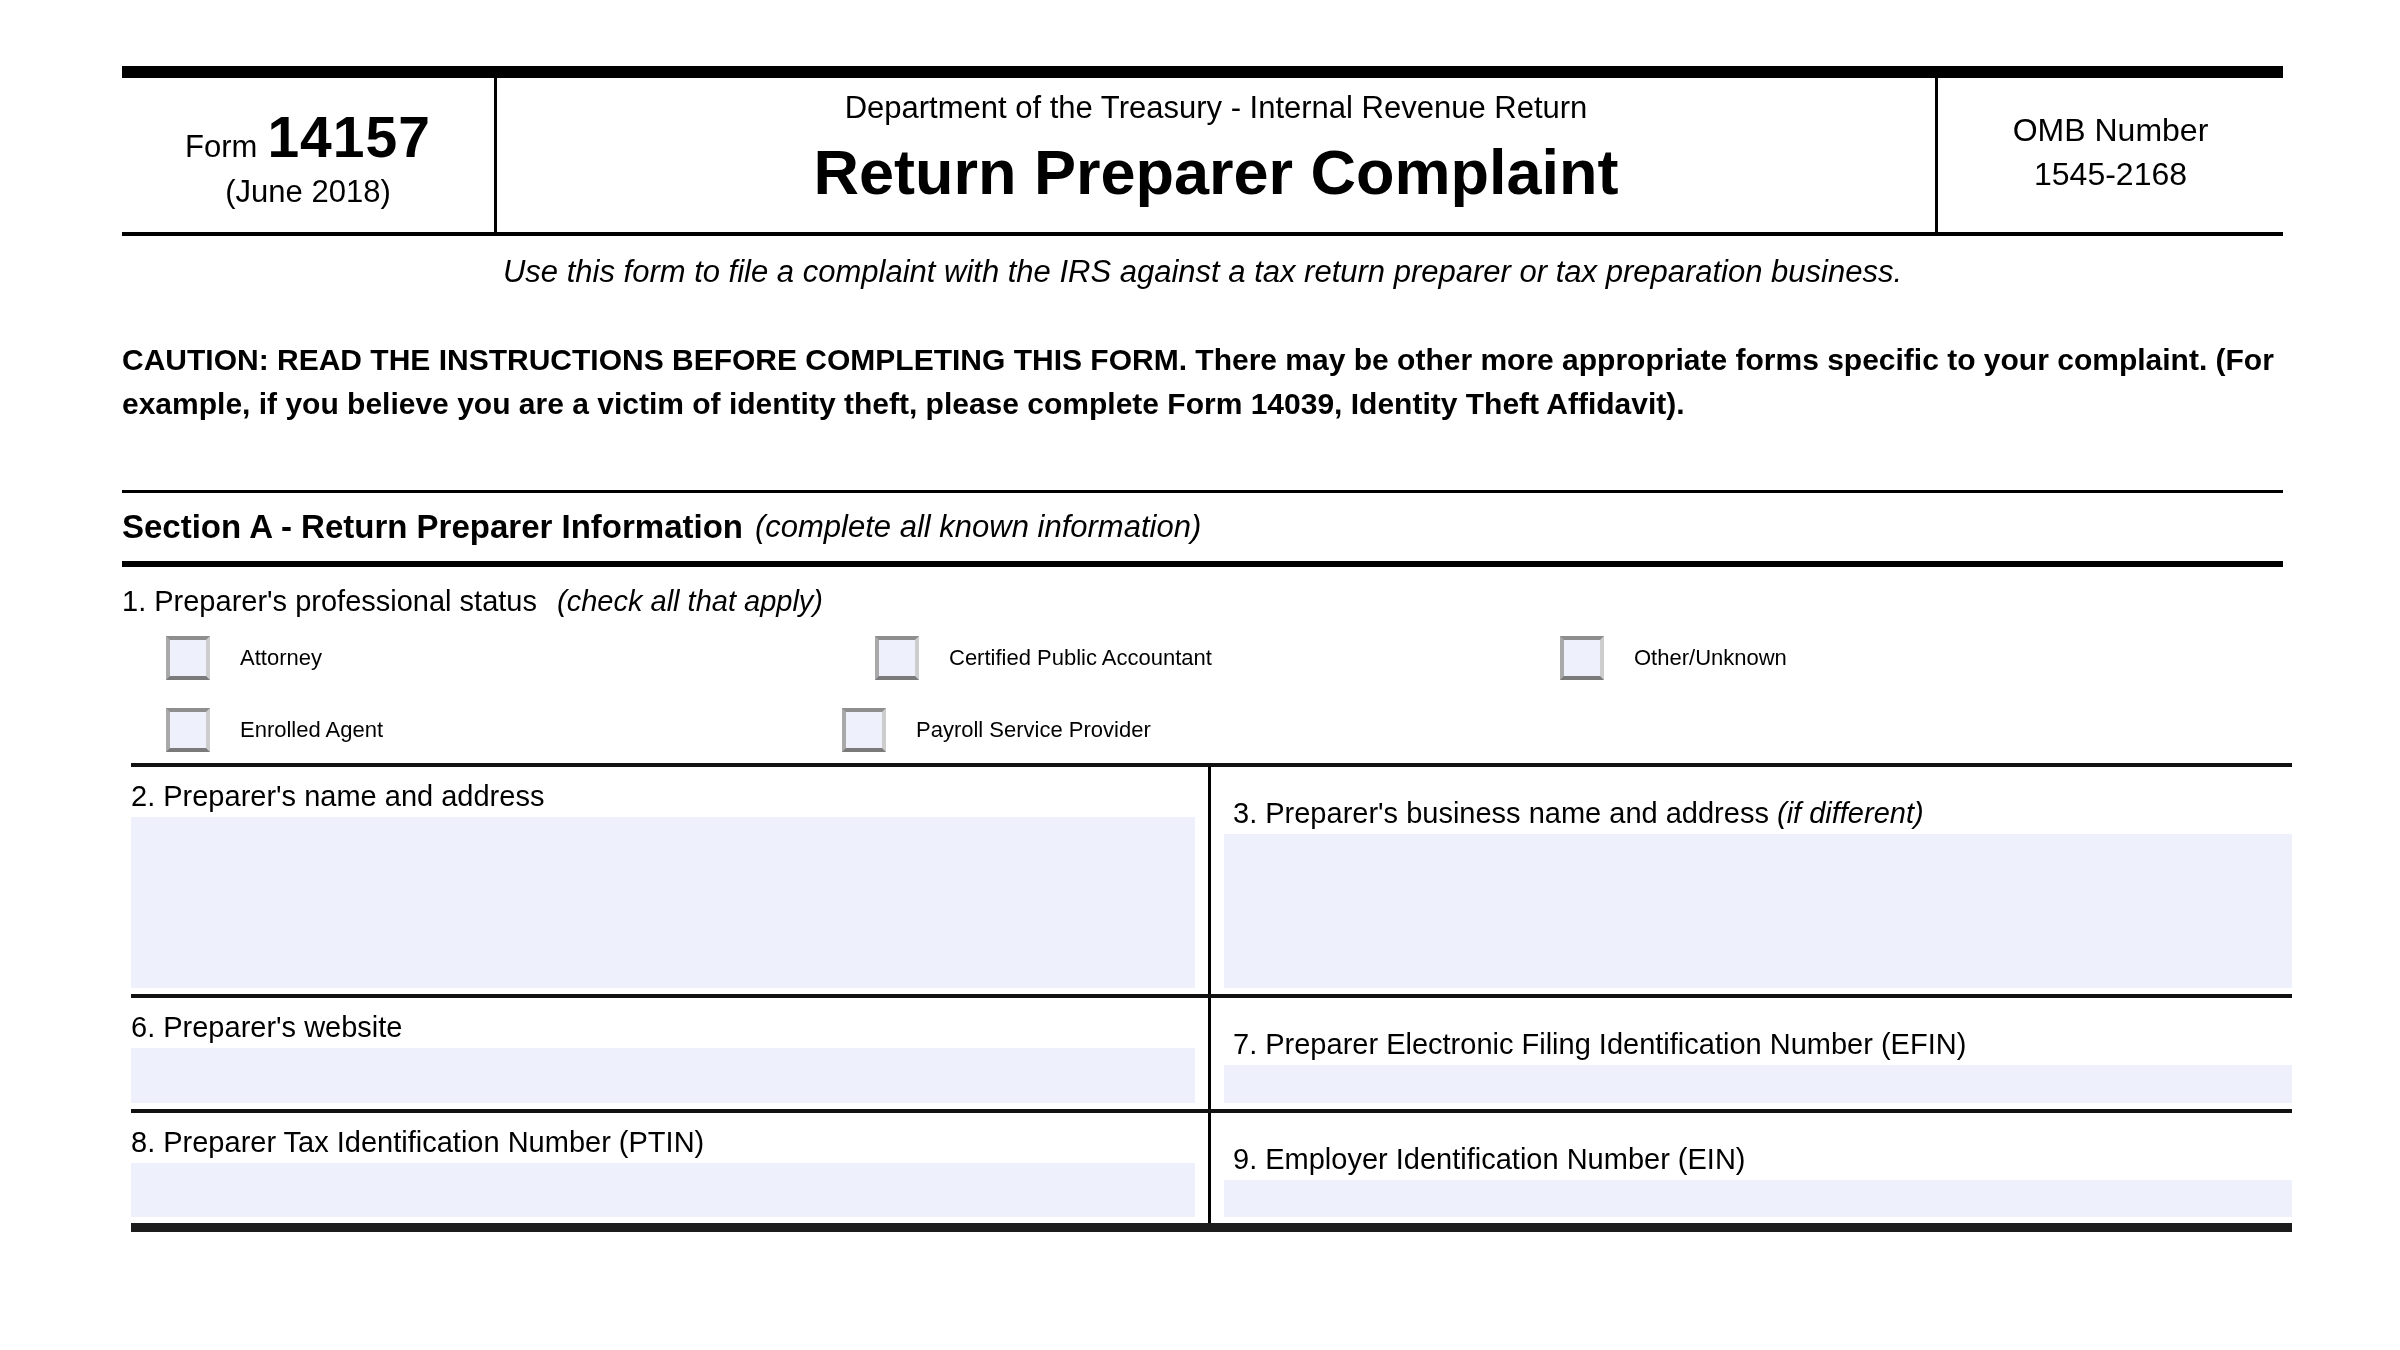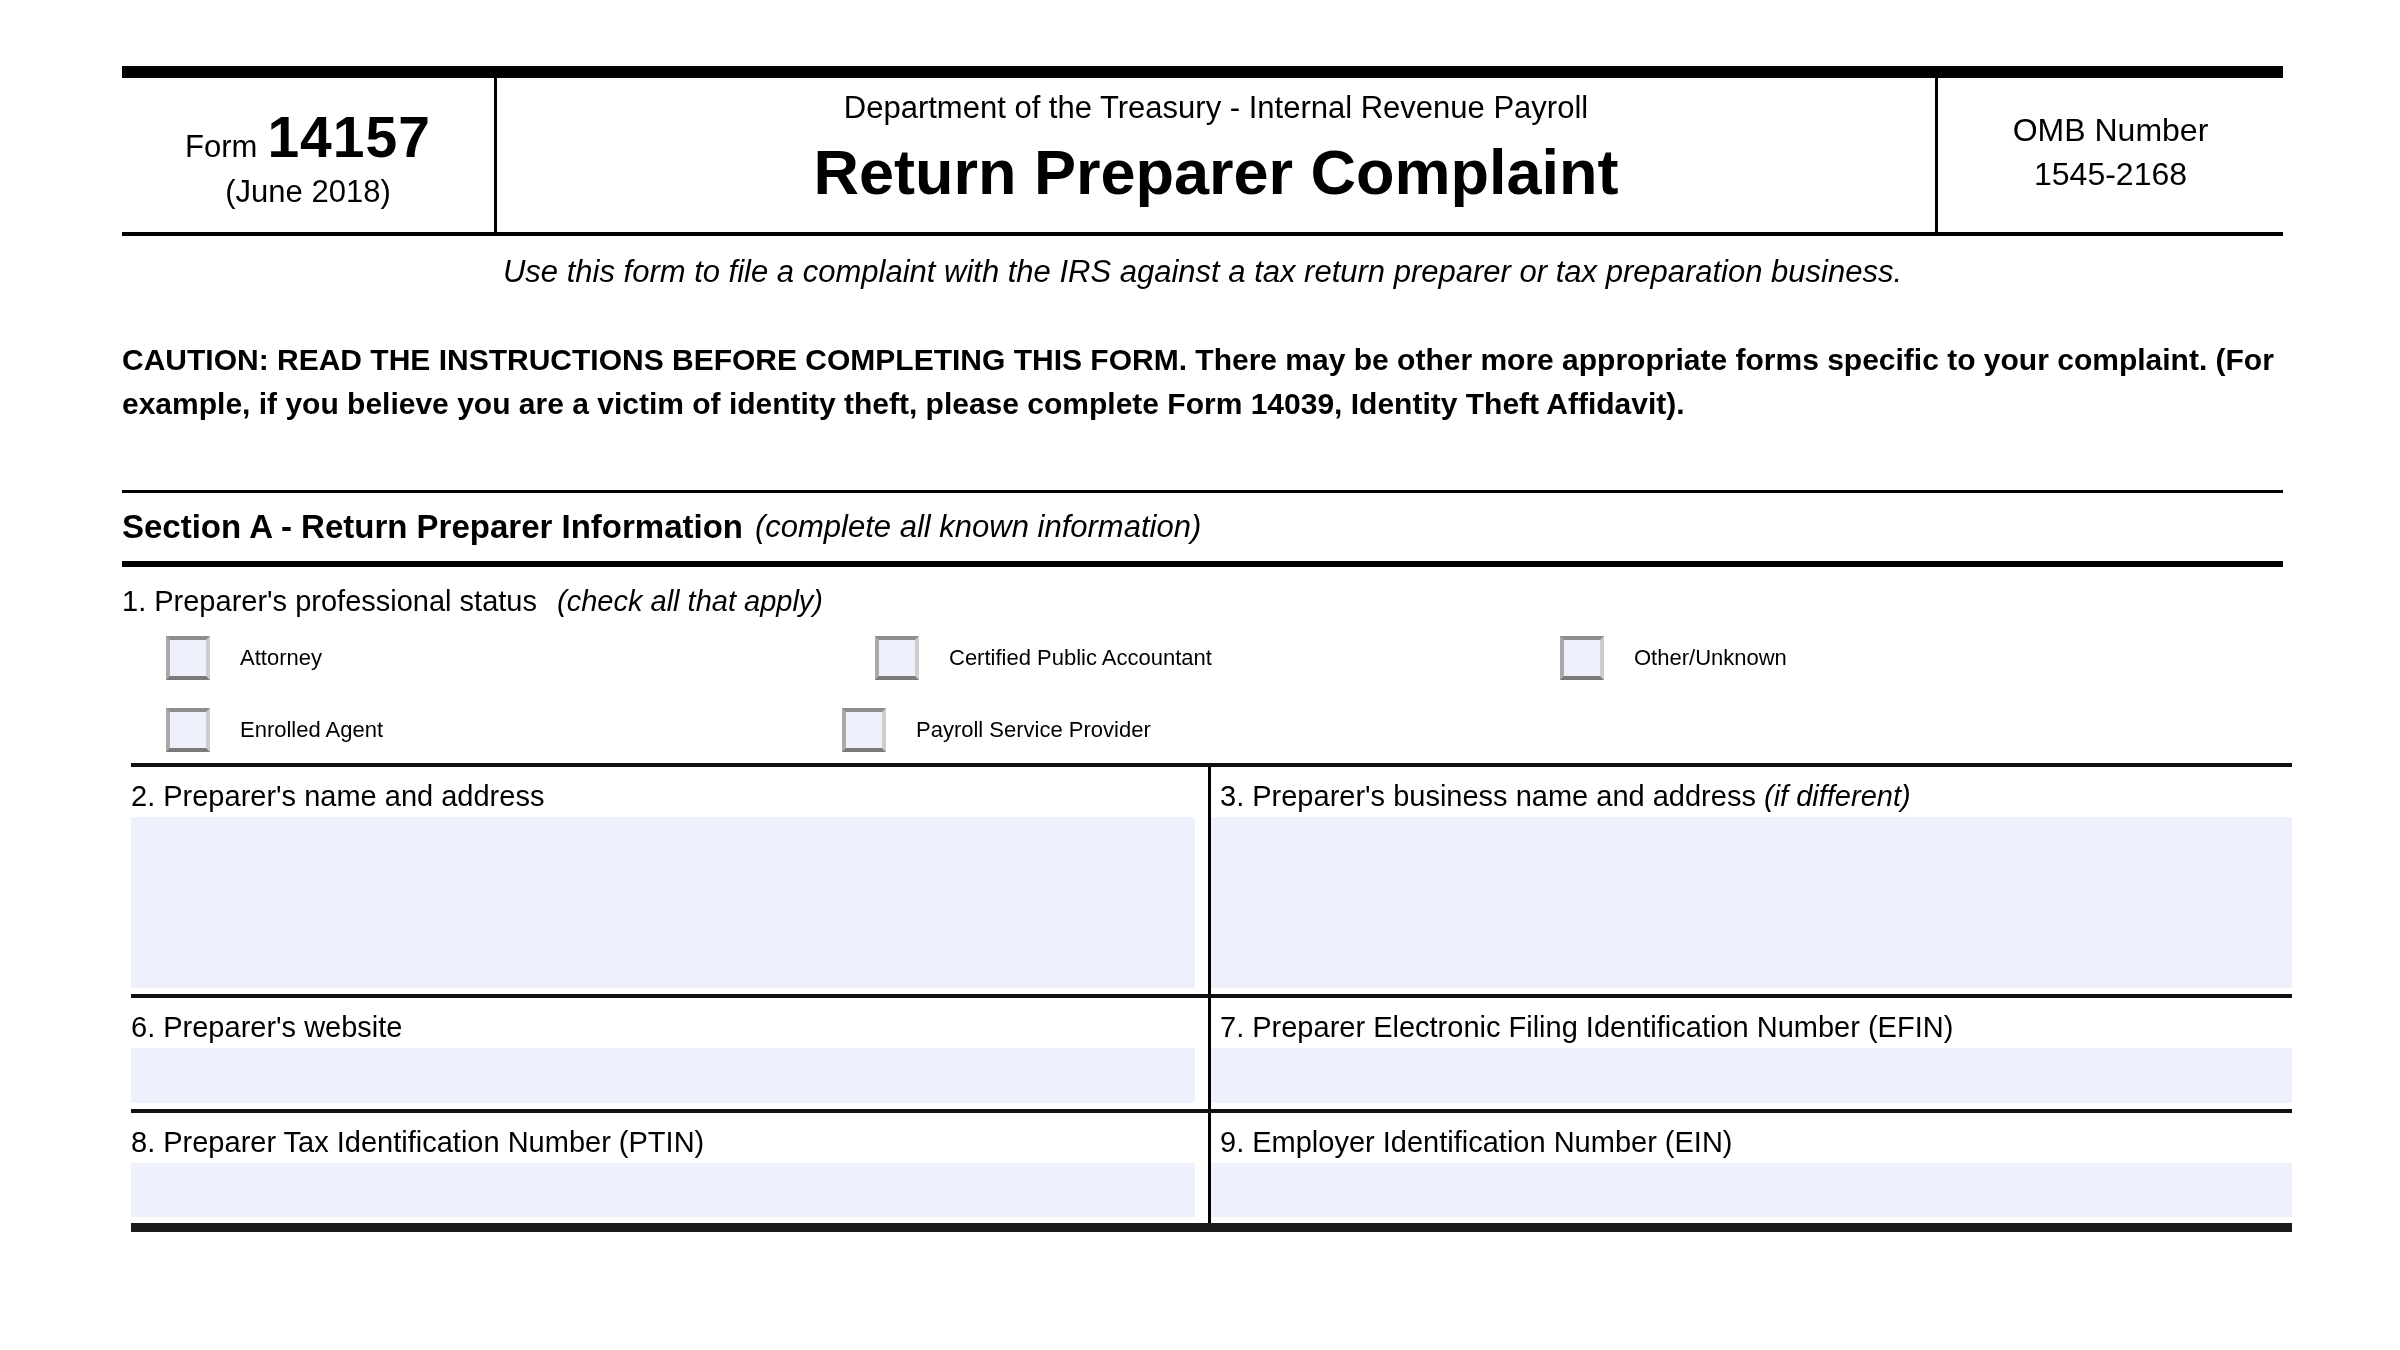--- a/index.html
+++ b/index.html
@@ -45,42 +45,42 @@
   .cb-label{margin-left:30px;font-size:22px;white-space:nowrap;}
   .fields-grid{
     position:absolute;left:131px;top:763px;width:2161px;box-sizing:border-box;
     border-top:4px solid #111;border-bottom:9px solid #1c1c1c;
   }
   .frow{display:flex;border-bottom:4px solid #111;}
   .frow.last{border-bottom:none;}
   .r1{height:227px;} .r2{height:113px;} .r3{height:111px;} .r4{height:110px;}
   .fcell{display:flex;flex-direction:column;box-sizing:border-box;}
   .fcell.left{width:1080px;border-right:3px solid #000;padding-right:13px;}
-  .fcell.right{flex:1;}
+  .fcell.right{flex:1;padding-left:13px;margin-top:17px;}
   .flabel{min-height:50px;box-sizing:border-box;padding-top:12px;font-size:29px;line-height:34px;}
   .fcell.right .flabel{padding-left:9px;}
   .fbox{flex:1;background:var(--field-fill,#eef1fc);margin-bottom:6px;}
 </style>
 </head>
 <body>
 
 <div class="page">
 
   <div class="top-bar"></div>
 
   <header class="header-box">
     <div class="cell cell-form">
       <div class="form-line">
         <span class="form-word">Form</span>
         <span class="form-number">14157</span>
       </div>
       <div class="form-rev">(June 2018)</div>
     </div>
     <div class="cell cell-title">
-      <div class="dept-line">Department of the Treasury - Internal Revenue Payroll</div>
+      <div class="dept-line">Department of the Treasury - Internal Revenue Return</div>
       <h1 class="form-title">Return Preparer Complaint</h1>
     </div>
     <div class="cell cell-omb">
       <div>OMB Number</div>
       <div>1545-2168</div>
     </div>
   </header>
 
   <p class="instruction">Use this form to file a complaint with the IRS against a tax return preparer or tax preparation business.</p>
 

